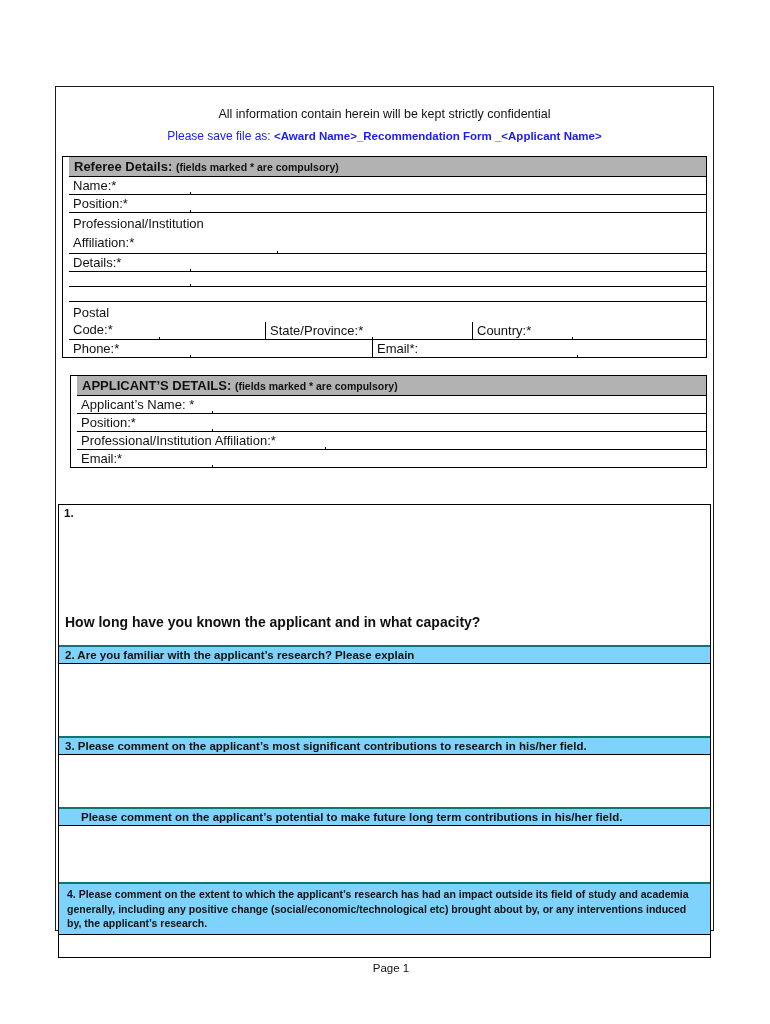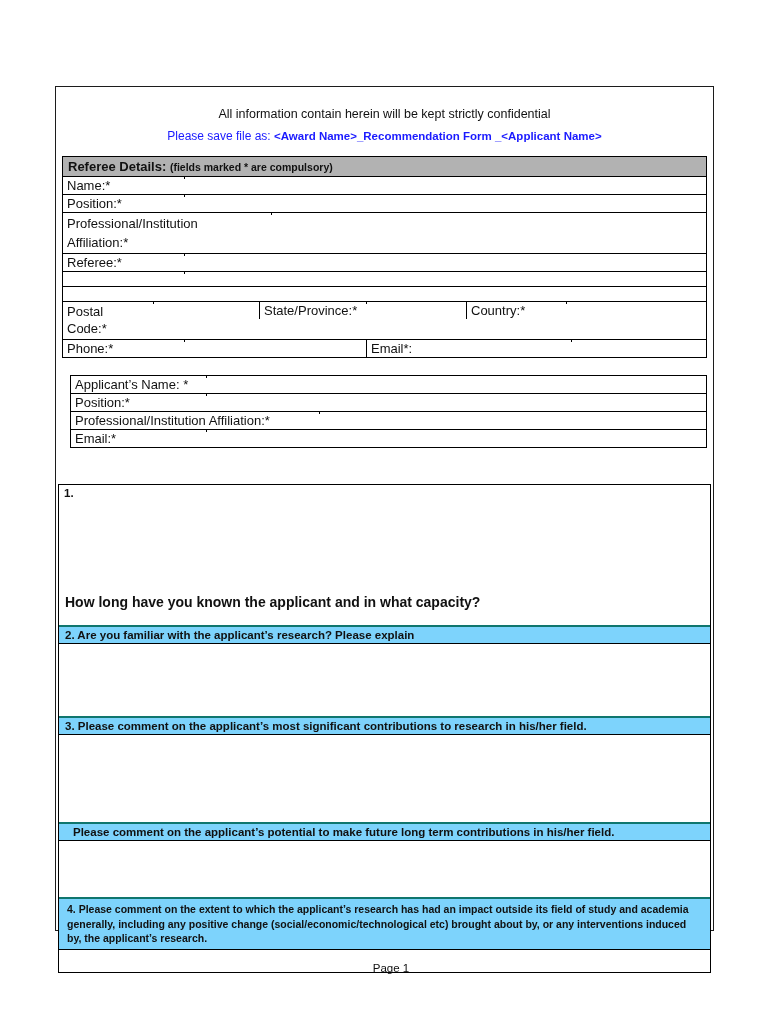--- a/index.html
+++ b/index.html
@@ -9,21 +9,21 @@
   .form-border { position:absolute; left:55px; top:86px; width:659px; height:845px;
                  border:1.6px solid #1c1c1c; box-sizing:border-box; background:#fff; }
 
   .title    { margin-top:7px;  text-align:center; font-size:16px; font-weight:bold; }
   .subtitle { margin-top:20px; text-align:center; font-size:12.5px; }
   .saveline { margin-top:8px; text-align:center; font-size:12px; color:#1a1aff; }
   .saveline .bold-part { font-weight:bold; font-size:11.5px; }
 
   
   .tbl  { border:1px solid #000; box-sizing:border-box; background:#fff; }
-  .trow { display:flex; border-top:1px solid #000; box-sizing:border-box; min-height:15px; align-items:flex-start; }
+  .trow { display:flex; border-top:1px solid #000; box-sizing:border-box; min-height:15px; align-items:flex-end;margin-left:6px; }
   .trow:first-child { border-top:none; }
   .tcell { box-sizing:border-box; border-left:1px solid #000; padding:1px 4px; font-size:13px; }
   .tcell:first-child { border-left:none; }
   .fld { flex:1; }
   .thead { width:100%; background:#b2b2b2; font-weight:bold; padding:2px 5px; font-size:13px; }
   .thead .note { font-size:10.5px; }
 
   .referee-tbl   { margin:13px 6px 0 6px; }
   .applicant-tbl { margin:17px 6px 0 14px; }
 
@@ -31,21 +31,21 @@
   .tall-row  { min-height:38px; }
   .postal-label-inner { max-width:60px; line-height:17px; }
 
   
   .qbox { margin:36px 2px 0 2px; border:1.2px solid #000; box-sizing:border-box; background:#fff; }
   .q1-area { height:140px; position:relative; }
   .q1-num { padding:2px 5px; font-weight:bold; font-size:11.5px; }
   .q1-prompt { position:absolute; left:6px; bottom:15px; font-weight:bold; font-size:14px; }
   .qbar { background:#7dd3fc; border-top:2px solid #0f766e; border-bottom:1px solid #000;
           font-weight:bold; font-size:11.5px; padding:2px 6px; box-sizing:border-box; }
-  .qbar.indent { padding-left:14px;margin-top:35px; }
+  .qbar.indent { padding-left:22px; }
   .qbar.small  { font-size:10.5px; line-height:1.4; padding:3px 8px; }
   .qspace-a { height:72px; }
   .qspace-b { height:52px; }
   .qspace-c { height:56px; }
   .qspace-d { height:22px; }
 
   .footer { position:absolute; left:12px; right:0; top:962px; text-align:center; font-size:11.5px; }
 </style>
 </head>
 <body>
@@ -73,21 +73,21 @@
         <div class="tcell" style="width:121px;">Position:*</div>
         <div class="tcell fld"></div>
       </div>
       <div class="trow tall-row">
         <div class="tcell" style="width:208px;">
           <div class="aff-label-inner">Professional/Institution Affiliation:*</div>
         </div>
         <div class="tcell fld"></div>
       </div>
       <div class="trow">
-        <div class="tcell" style="width:121px;">Referee:*</div>
+        <div class="tcell" style="width:121px;">Details:*</div>
         <div class="tcell fld"></div>
       </div>
       <div class="trow">
         <div class="tcell" style="width:121px;"></div>
         <div class="tcell fld"></div>
       </div>
       <div class="trow">
         <div class="tcell fld"></div>
       </div>
       <div class="trow tall-row">
@@ -102,20 +102,26 @@
       </div>
       <div class="trow">
         <div class="tcell" style="width:121px;">Phone:*</div>
         <div class="tcell" style="width:182px;"></div>
         <div class="tcell" style="width:205px;">Email*:</div>
         <div class="tcell fld"></div>
       </div>
     </div>
 
     <div class="tbl applicant-tbl">
+      <div class="trow">
+        <div class="thead">
+          <span>APPLICANT’S DETAILS:</span>
+          <span class="note">(fields marked * are compulsory)</span>
+        </div>
+      </div>
       <div class="trow">
         <div class="tcell" style="width:135px;">Applicant’s Name: *</div>
         <div class="tcell fld"></div>
       </div>
       <div class="trow">
         <div class="tcell" style="width:135px;">Position:*</div>
         <div class="tcell fld"></div>
       </div>
       <div class="trow">
         <div class="tcell" style="width:248px;">Professional/Institution Affiliation:*</div>

